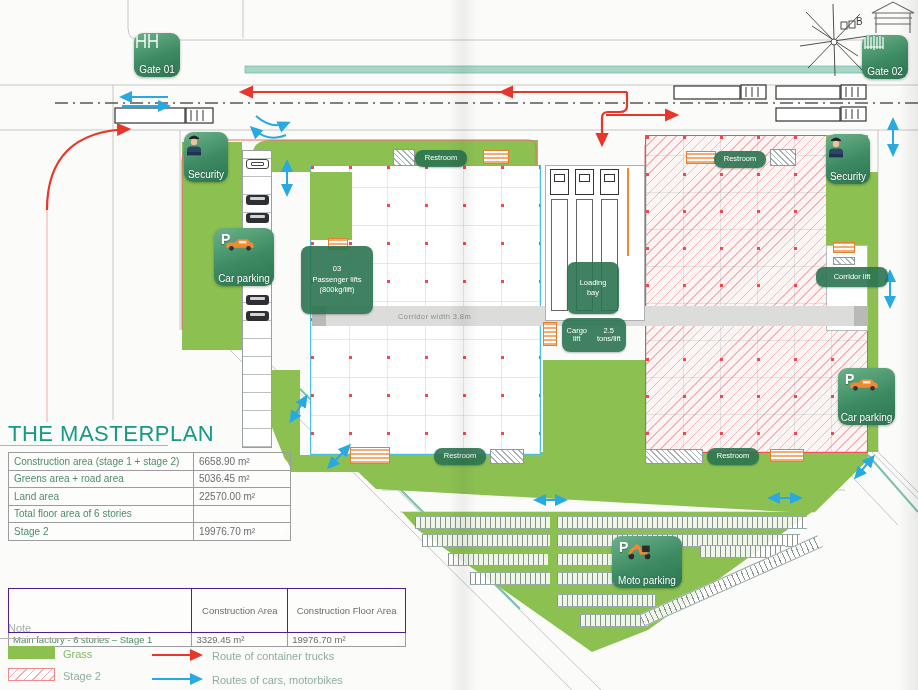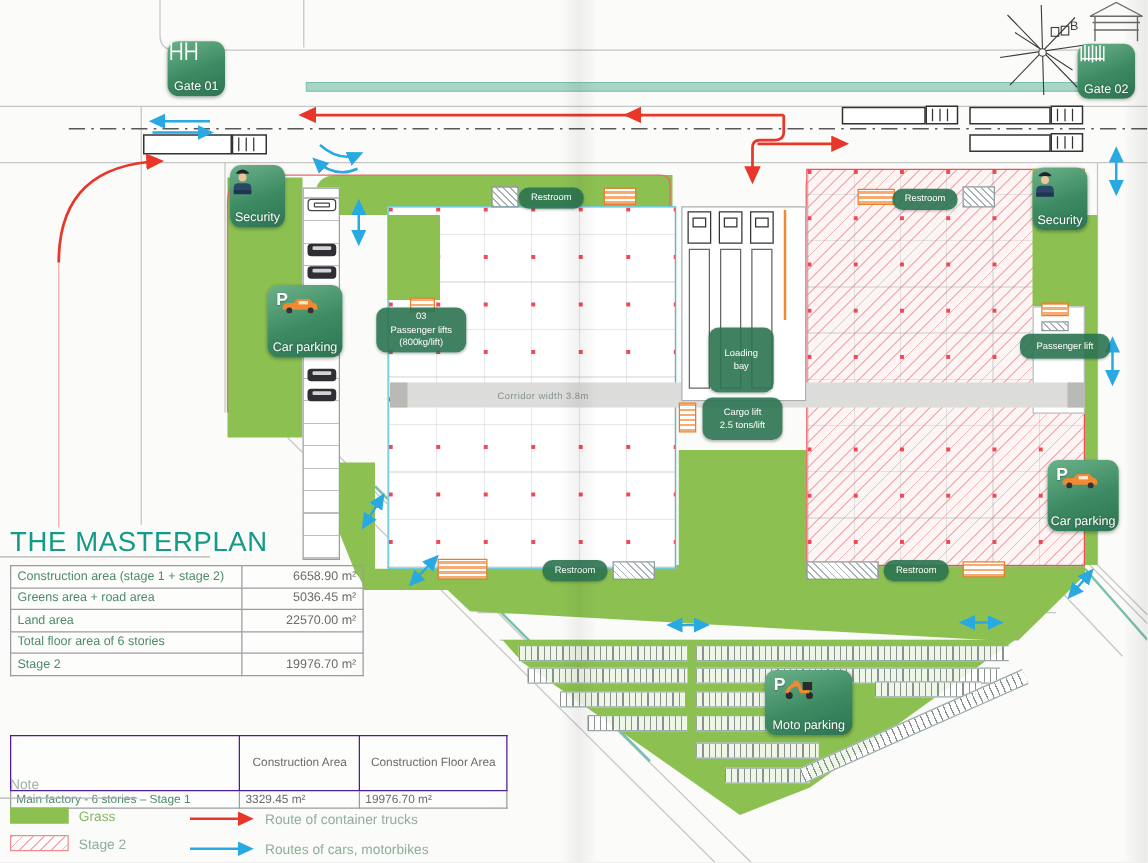--- a/index.html
+++ b/index.html
@@ -66,21 +66,21 @@
   .badge .icon-wrap{flex:1;display:flex;align-items:center;justify-content:center;width:100%;position:relative;}
   .badge .pmark{position:absolute;left:7px;top:3px;font-weight:bold;font-size:14px;color:#fff;text-shadow:0 1px 1px rgba(0,0,0,.3);}
 
   
   .title{position:absolute;left:8px;top:421px;font-size:22px;letter-spacing:.5px;color:#149a85;z-index:6;}
   .rule{position:absolute;height:1px;background:#b3b3b3;z-index:6;}
   table{border-collapse:collapse;position:absolute;z-index:6;background:#fdfdfc;border-radius:22px;}
   .t1{left:8px;top:452px;width:283px;font-size:10px;}
   .t1 td{border:1px solid #9c9ca0;height:17.5px;padding:0 5px;}
   .t1 .l{color:#4d8b6b;}
-  .t1 .v{text-align:right;color:#6b6b6b;width:97px;}
+  .t1 .v{text-align:left;color:#6b6b6b;width:97px;}
   .t2{left:8px;top:588px;width:398px;font-size:9.5px;}
   .t2 th{border:1px solid #4c1d95;height:14px;font-weight:normal;color:#6b6b6b;padding:16px 3px;}
   .t2 td{border:1px solid #9c9ca0;height:14px;padding:0 4px;}
   .t2 .l{color:#4d8b6b;}
   .t2 .v{text-align:left;color:#6b6b6b;}
   .note-label{position:absolute;left:8px;top:622px;font-size:11px;color:#9fb3a6;z-index:6;}
   .leg-sw{position:absolute;width:47px;height:13px;z-index:6;}
   .leg-sw.grass{background:#8cc152;}
   .leg-sw.stage2{background:repeating-linear-gradient(135deg,rgba(240,100,110,.55) 0 1px,transparent 1px 6px),#fff;border:1px solid #f08a90;}
   .leg-label{position:absolute;font-size:11px;z-index:6;white-space:nowrap;}
@@ -346,36 +346,36 @@
   <div class="pill" style="left:714px;top:151px;width:52px;height:17px">
     <span class="blabel">Restroom</span>
   </div>
   <div class="pill" style="left:434px;top:448px;width:52px;height:17px">
     <span class="blabel">Restroom</span>
   </div>
   <div class="pill" style="left:707px;top:448px;width:52px;height:17px">
     <span class="blabel">Restroom</span>
   </div>
 
-  <div class="pill" style="left:301px;top:246px;width:72px;height:36px;flex-direction:column">
+  <div class="pill" style="left:301px;top:246px;width:72px;height:68px;flex-direction:column">
     <span class="blabel">03</span>
     <span class="blabel">Passenger lifts</span>
     <span class="blabel">(800kg/lift)</span>
   </div>
 
   <div class="pill" style="left:816px;top:267px;width:72px;height:20px">
-    <span class="blabel">Passenger lift</span>
+    <span class="blabel">Corridor lift</span>
   </div>
 
   <div class="pill" style="left:567px;top:262px;width:52px;height:52px;flex-direction:column">
     <span class="blabel">Loading</span>
     <span class="blabel">bay</span>
   </div>
 
-  <div class="pill" style="left:562px;top:318px;width:64px;height:34px;flex-direction:column">
+  <div class="pill" style="left:562px;top:318px;width:64px;height:34px;flex-direction:row">
     <span class="blabel">Cargo lift</span>
     <span class="blabel">2.5 tons/lift</span>
   </div>
 
   <div style="position:absolute;left:856px;top:16px;font-size:10px;color:#3d3d3d;z-index:5">B</div>
 
   <div class="title">THE MASTERPLAN</div>
   <div class="rule" style="left:0;top:445px;width:168px"></div>
 
   <table class="t1">

